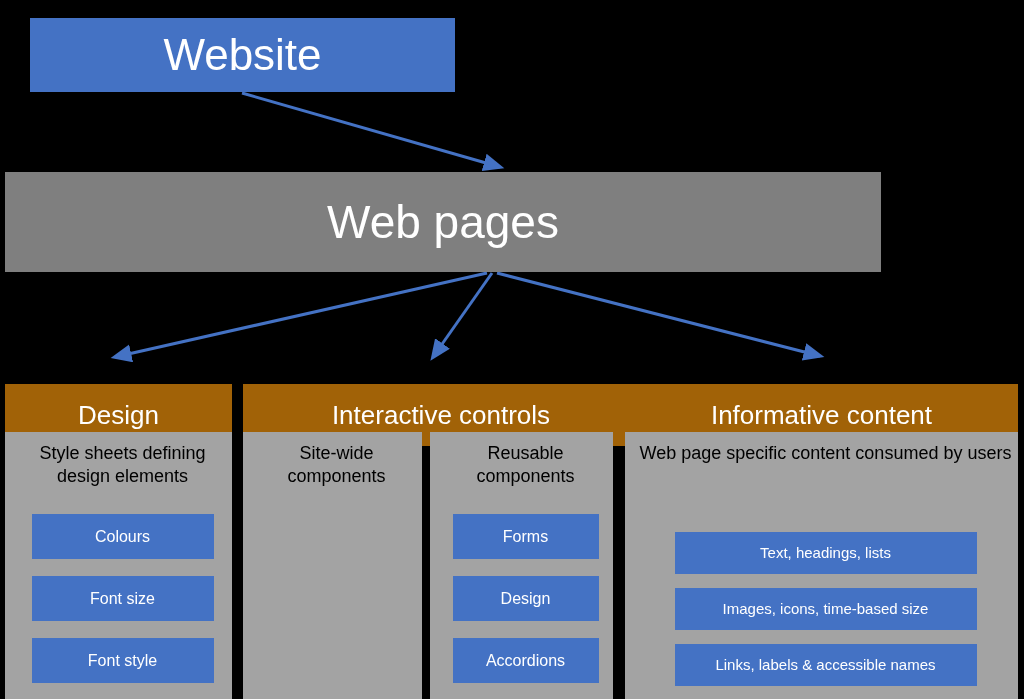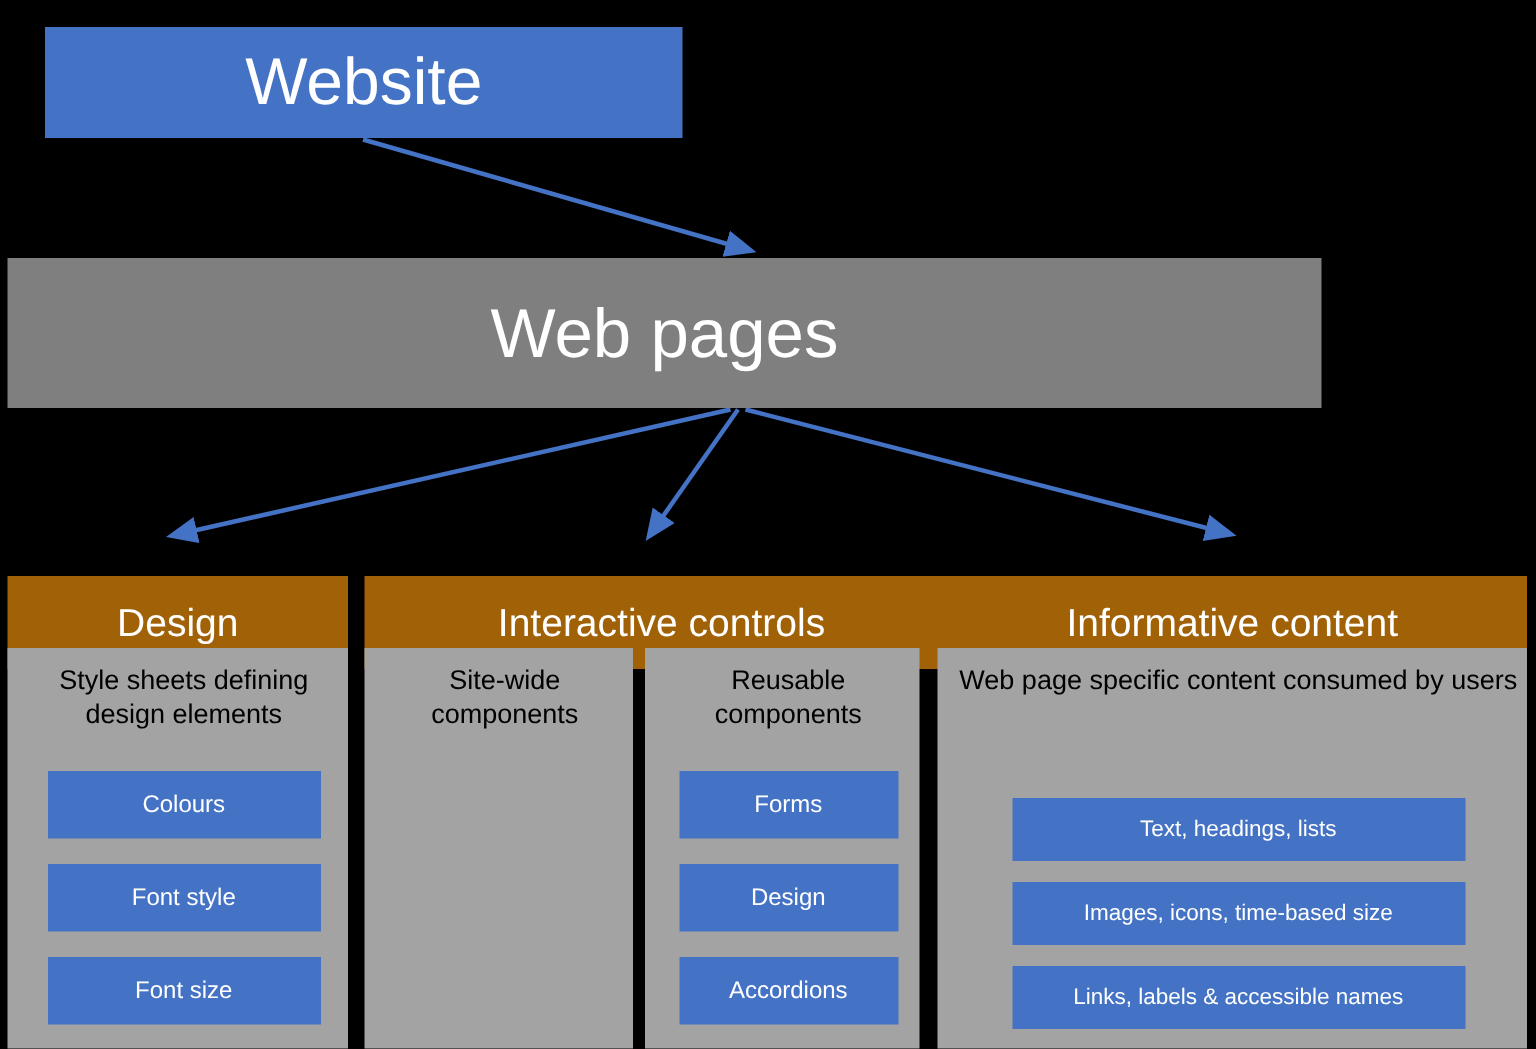--- a/index.html
+++ b/index.html
@@ -98,22 +98,22 @@
 
   <div class="node node-website">Website</div>
 
   <div class="node node-webpages">Web pages</div>
 
   <div class="col-header h-design">Design</div>
   <div class="panel p-design">
     <div class="panel-desc">Style sheets defining design elements</div>
     <div class="panel-items">
       <div class="item">Colours</div>
+      <div class="item">Font size</div>
       <div class="item">Font style</div>
-      <div class="item">Font size</div>
     </div>
   </div>
 
   <div class="col-header h-interactive">Interactive controls</div>
   <div class="panel p-sitewide">
     <div class="panel-desc">Site-wide components</div>
   </div>
   <div class="panel p-reusable">
     <div class="panel-desc">Reusable components</div>
     <div class="panel-items">

